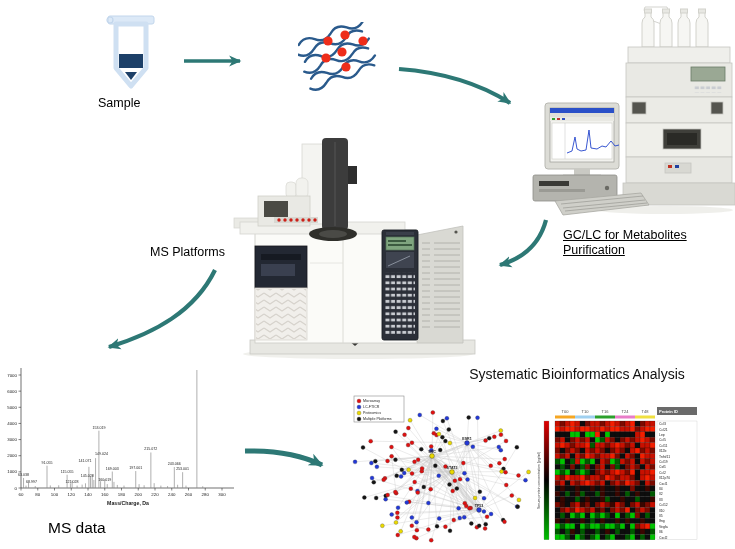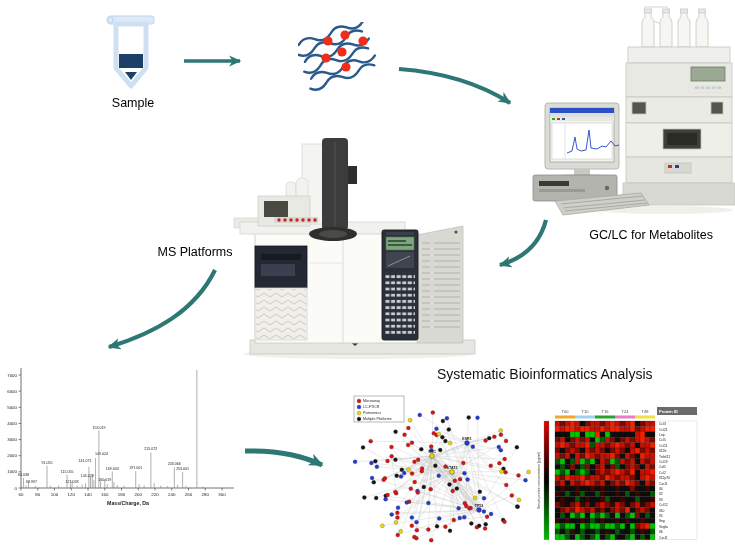--- a/index.html
+++ b/index.html
@@ -1,21 +1,21 @@
 <!DOCTYPE html>
 <html style="--arrow: #2d7875; --wave: #2a5a8c; --dot: #ee2d1a; --liquid: #1d4068; --tube: #cfe0f2;"><head>
 <meta charset="utf-8">
 <style>
   html,body{margin:0;padding:0;background:#fff;}
   #canvas{position:relative;width:735px;height:549px;background:#fff;overflow:hidden;
           font-family:"Liberation Sans","DejaVu Sans",sans-serif;color:#000;}
   .abs{position:absolute;}
-  .lbl{position:absolute;font-size:12.5px;color:#000;text-align:center;line-height:1.15;}
-  .lbl.left{text-align:right;}
-  .title{position:absolute;font-size:14px;color:#111;}
+  .lbl{position:absolute;font-size:12.5px;color:#000;line-height:1.15;}
+  .lbl.left{text-align:left;text-decoration:underline;}
+  .title{position:absolute;font-size:14px;color:#111;text-align:center;}
   .big{font-size:15.5px;}
   .arrow{color:var(--arrow,#2d7875);}
   svg{display:block;}
 </style>
 </head>
 <body>
 
 <div id="canvas">
 
   <svg class="abs" style="left:105px;top:12px" width="54" height="84" viewBox="0 0 54 84">
@@ -137,20 +137,21 @@
     </g>
 
     <g>
       <path d="M40,196 L126,188 L134,200 L48,210 Z" fill="#cfcfc9" stroke="#a8a8a2" stroke-width="0.8"></path>
       <line x1="46" y1="199" x2="128" y2="191" stroke="#9a9a94" stroke-width="0.7"></line>
       <line x1="48" y1="203" x2="130" y2="195" stroke="#9a9a94" stroke-width="0.7"></line>
       <line x1="50" y1="206" x2="132" y2="198" stroke="#9a9a94" stroke-width="0.7"></line>
     </g>
   </svg>
   <div class="lbl left" style="left:563px;top:228px;width:150px">GC/LC for Metabolites</div>
+  <div class="lbl left" style="left:563px;top:243px;width:150px">Purification</div>
 
   <svg class="abs arrow" style="left:488px;top:213px" width="68" height="64" viewBox="0 0 68 64">
     <defs>
         <marker id="ah3" viewBox="0 0 10 10" refX="8" refY="5" markerWidth="3.4" markerHeight="3.4" orient="auto">
       <path d="M0,1 L9,5 L0,9 L2.5,5 Z" fill="currentColor"></path>
         </marker>
       </defs>
     <path d="M58,7 C52,30 36,45 12,52" stroke="currentColor" stroke-width="4.2" fill="none" marker-end="url(#ah3)"></path>
   </svg>
 
@@ -328,20 +329,21 @@
         <line x1="174.317775" y1="126" x2="174.317775" y2="105.01428571428572" stroke="#8e8e8e" stroke-width="0.7"></line>
         <text x="174.317775" y="103.01428571428572" font-size="3.6" text-anchor="middle" fill="#222" font-family="&quot;Liberation Sans&quot;,&quot;DejaVu Sans&quot;,sans-serif">243.066</text>
         <line x1="177.6125" y1="126" x2="177.6125" y2="122.77142857142857" stroke="#8e8e8e" stroke-width="0.7"></line>
         <line x1="182.6383375" y1="126" x2="182.6383375" y2="110.18" stroke="#8e8e8e" stroke-width="0.7"></line>
         <text x="182.6383375" y="108.18" font-size="3.6" text-anchor="middle" fill="#222" font-family="&quot;Liberation Sans&quot;,&quot;DejaVu Sans&quot;,sans-serif">253.001</text>
         <line x1="185.9875" y1="126" x2="185.9875" y2="123.57857142857142" stroke="#8e8e8e" stroke-width="0.7"></line>
         <line x1="196.875" y1="126" x2="196.875" y2="8" stroke="#8e8e8e" stroke-width="0.7"></line>
         <line x1="202.7375" y1="126" x2="202.7375" y2="124.22428571428571" stroke="#8e8e8e" stroke-width="0.7"></line>
       </svg>
     </div>
+  <div class="lbl big" style="left:48px;top:519px;width:120px">MS data</div>
 
   <svg class="abs arrow" style="left:236px;top:441px" width="100" height="36" viewBox="0 0 100 36">
     <defs>
         <marker id="ah5" viewBox="0 0 10 10" refX="8" refY="5" markerWidth="3.2" markerHeight="3.2" orient="auto">
       <path d="M0,1 L9,5 L0,9 L2.5,5 Z" fill="currentColor"></path>
         </marker>
       </defs>
     <path d="M9,10 Q55,9 86,24" stroke="currentColor" stroke-width="5" fill="none" marker-end="url(#ah5)"></path>
   </svg>
 

